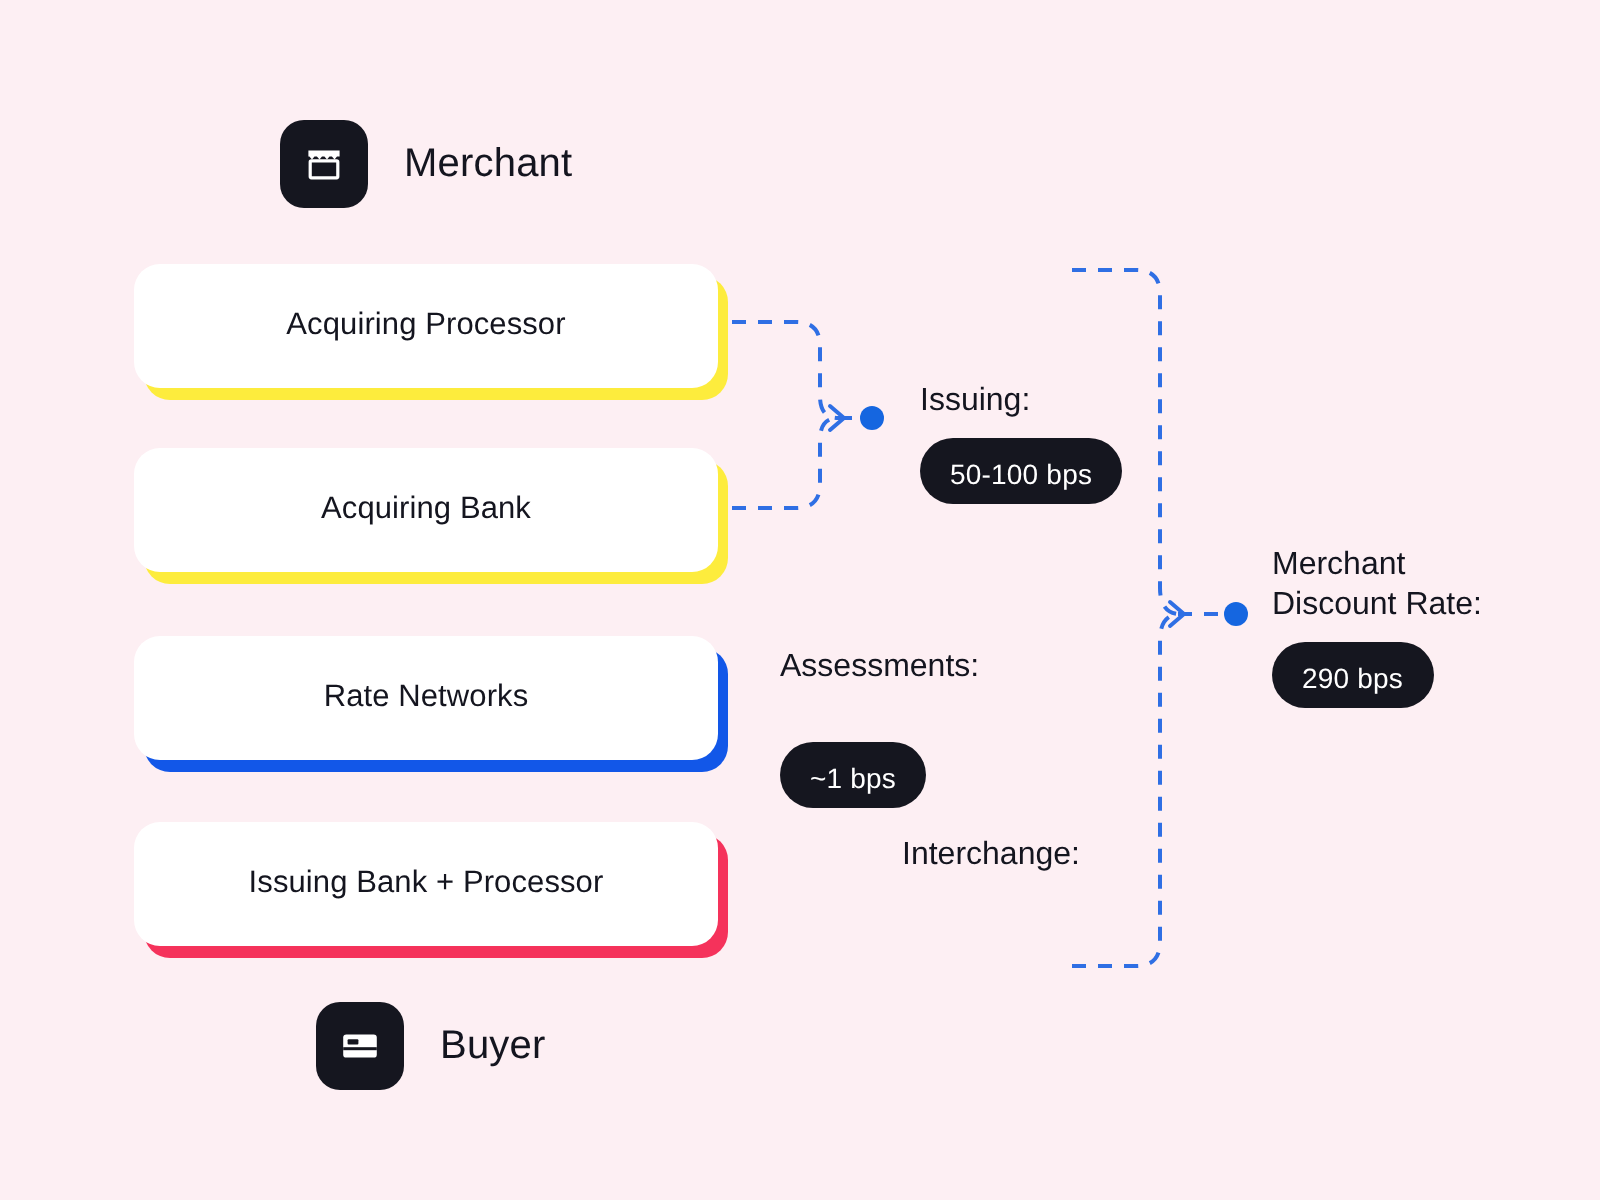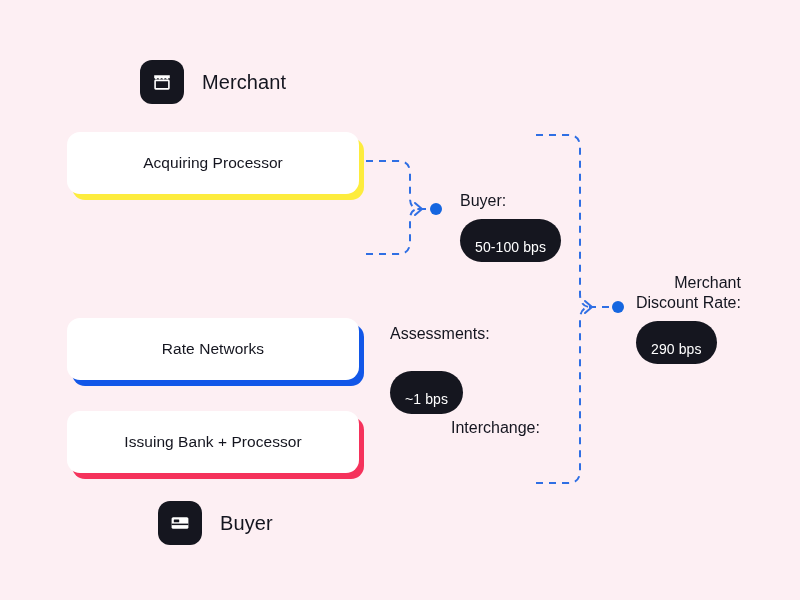--- a/index.html
+++ b/index.html
@@ -15,21 +15,20 @@
     font-family: "Liberation Sans", sans-serif;
     color: #14151f;
     position: relative;
   }
 
   #stage {
     position: absolute;
     inset: 0;
     width: 800px;
     height: 468px;
-    text-align: right;
   }
 
   
   #connectors {
     position: absolute;
     left: 0; top: 0;
     width: 800px; height: 600px;
     pointer-events: none;
   }
 
@@ -114,21 +113,21 @@
     line-height: 20px;
     font-weight: 400;
     color: #14151f;
     white-space: pre-line;
   }
   .badge {
     display: inline-block;
     background: #15161f;
     color: #ffffff;
     border-radius: 999px;
-    padding: 21px 15px 8px;
+    padding: 11px 15px 8px;
     font-size: 14px;
     line-height: 1;
     letter-spacing: .1px;
     white-space: nowrap;
   }
 
   .fee-markup       { left: 460px; top: 191px; }
   .fee-assessments  { left: 390px; top: 324px; gap: 27px; }
   .fee-interchange  { left: 407px; top: 418px; margin-left: 44px; }
   .fee-mdr          { left: 636px; top: 273px; }
@@ -175,37 +174,43 @@
     <div class="actor-label">Merchant</div>
   </div>
 
   <div class="card card-0">
     <div class="card-shadow" style="background:#fdec3d"></div>
     <div class="card-face">
       <span class="card-title">Acquiring Processor</span>
     </div>
   </div>
 
+  <div class="card card-1">
+    <div class="card-shadow" style="background:#fdec3d"></div>
+    <div class="card-face">
+      <span class="card-title">Acquiring Bank</span>
+    </div>
+  </div>
 
   <div class="card card-2">
     <div class="card-shadow" style="background:#1257e8"></div>
     <div class="card-face">
       <span class="card-title">Rate Networks</span>
     </div>
   </div>
 
   <div class="card card-3">
     <div class="card-shadow" style="background:#f5325b"></div>
     <div class="card-face">
       <span class="card-title">Issuing Bank + Processor</span>
     </div>
   </div>
 
   <div class="fee fee-markup">
-    <div class="fee-label">Buyer:</div>
+    <div class="fee-label">Issuing:</div>
     <div class="badge">50-100 bps</div>
   </div>
 
   <div class="fee fee-assessments">
     <div class="fee-label">Assessments:</div>
     <div class="badge">~1 bps</div>
   </div>
 
   <div class="fee fee-interchange">
     <div class="fee-label">Interchange:</div>

